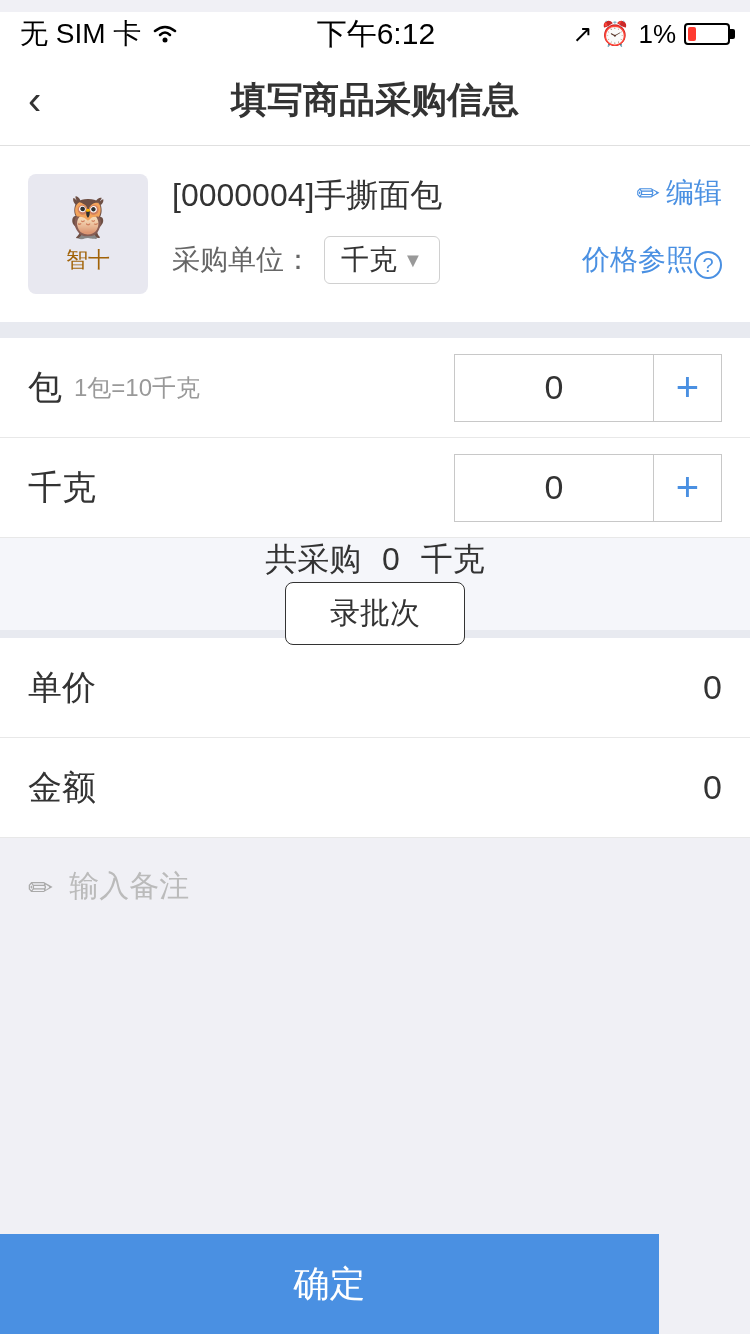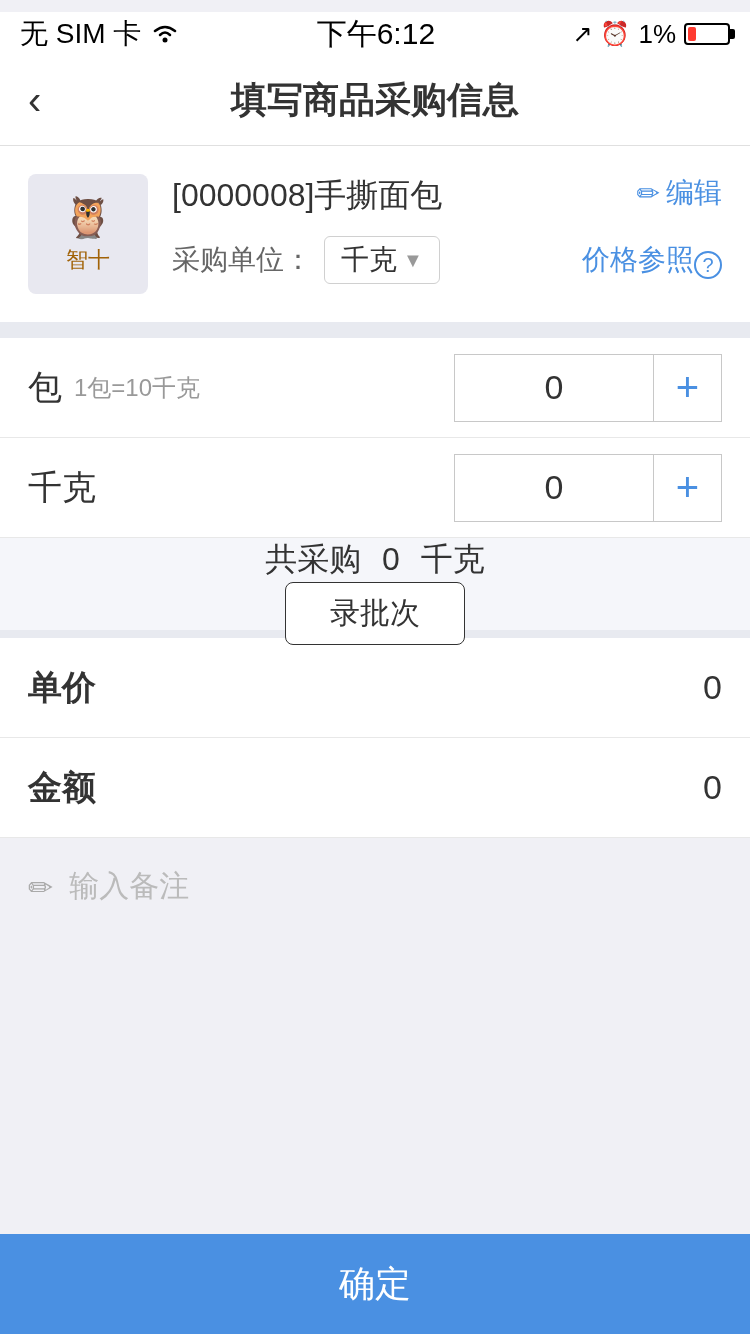--- a/index.html
+++ b/index.html
@@ -285,21 +285,20 @@
       display: flex;
       align-items: center;
       justify-content: space-between;
       padding: 0 28px;
       height: 100px;
       border-bottom: 1px solid #e8e8e8;
     }
     .info-row-label {
       font-size: 34px;
       color: #333;
-      font-weight: bold;
     }
     .info-row-value {
       font-size: 34px;
       color: #333;
     }
 
     
     .remark-section {
       background: #f0f0f5;
       padding: 28px;
@@ -316,21 +315,21 @@
     .remark-placeholder {
       font-size: 30px;
       color: #bbb;
     }
 
     
     .confirm-btn-container {
       position: fixed;
       bottom: 0;
       left: 0;
-      width: 750px;
+      width: 659px;
       height: 100px;
       background: #4a90e2;
       display: flex;
       align-items: center;
       justify-content: center;
       cursor: pointer;
     }
     .confirm-btn-text {
       font-size: 36px;
       color: #fff;
@@ -376,21 +375,21 @@
     <span class="nav-title">填写商品采购信息</span>
   </div>
 
   <div class="product-card">
     <div class="product-image">
       <div class="product-image-logo">🦉</div>
       <div class="product-image-text">智十</div>
     </div>
     <div class="product-info">
       <div class="product-header">
-        <span class="product-name">[0000008]手撕面包</span>
+        <span class="product-name">[0000004]手撕面包</span>
         <div class="edit-btn">
           <span>✏</span>
           <span>编辑</span>
         </div>
       </div>
       <div class="product-unit-row">
         <div class="product-unit-left">
           <span class="unit-label">采购单位：</span>
           <div class="unit-select">
             <span>千克</span>

